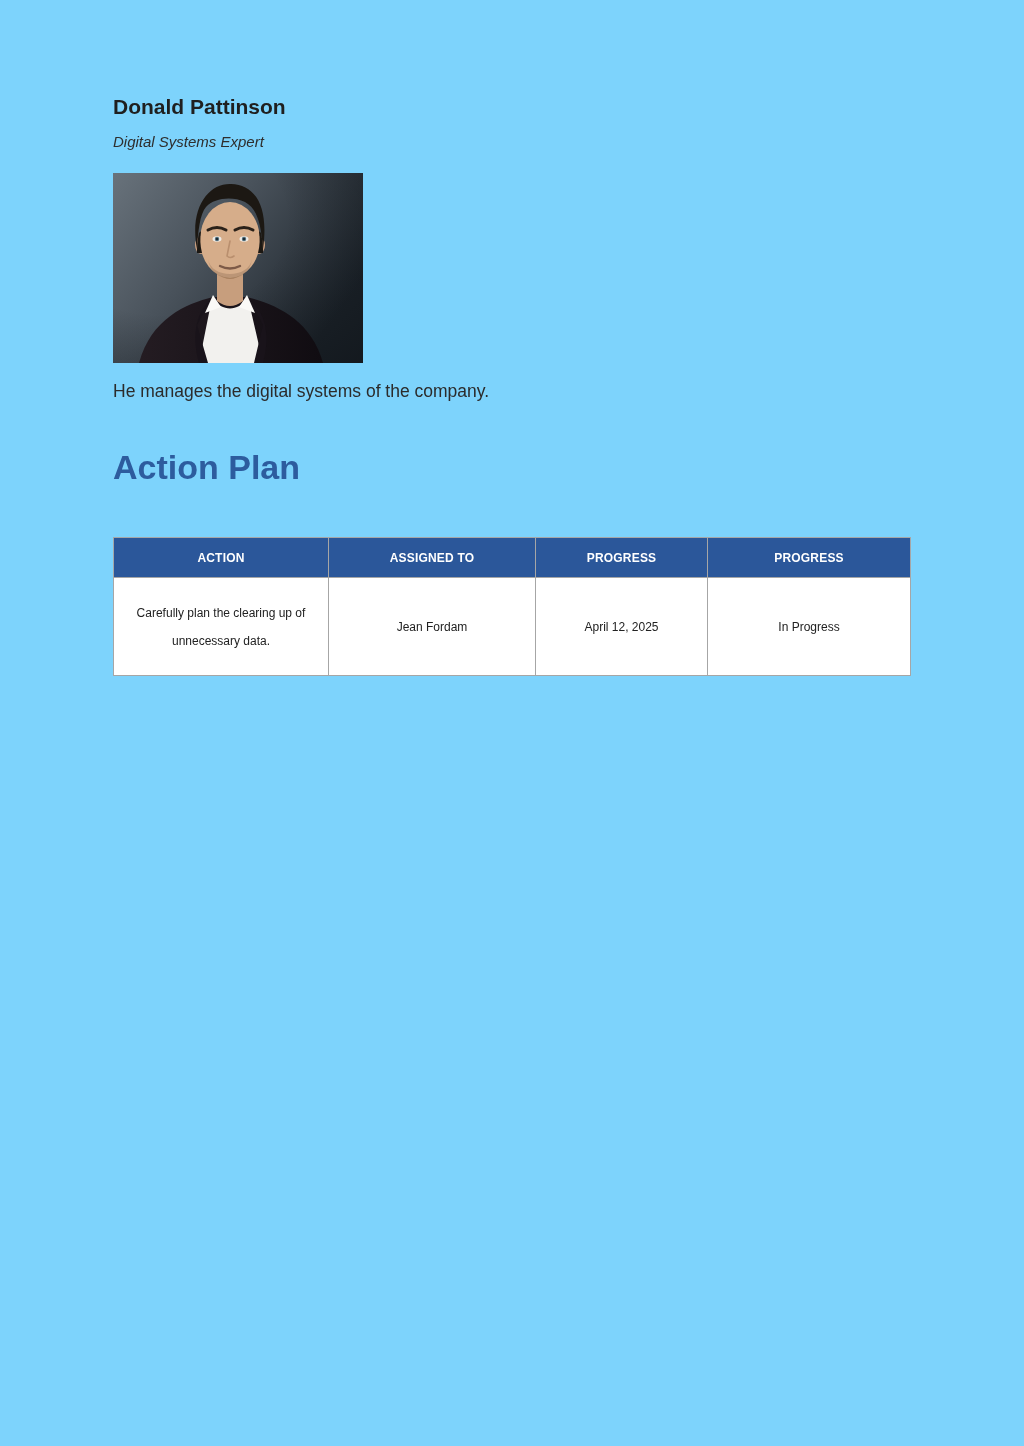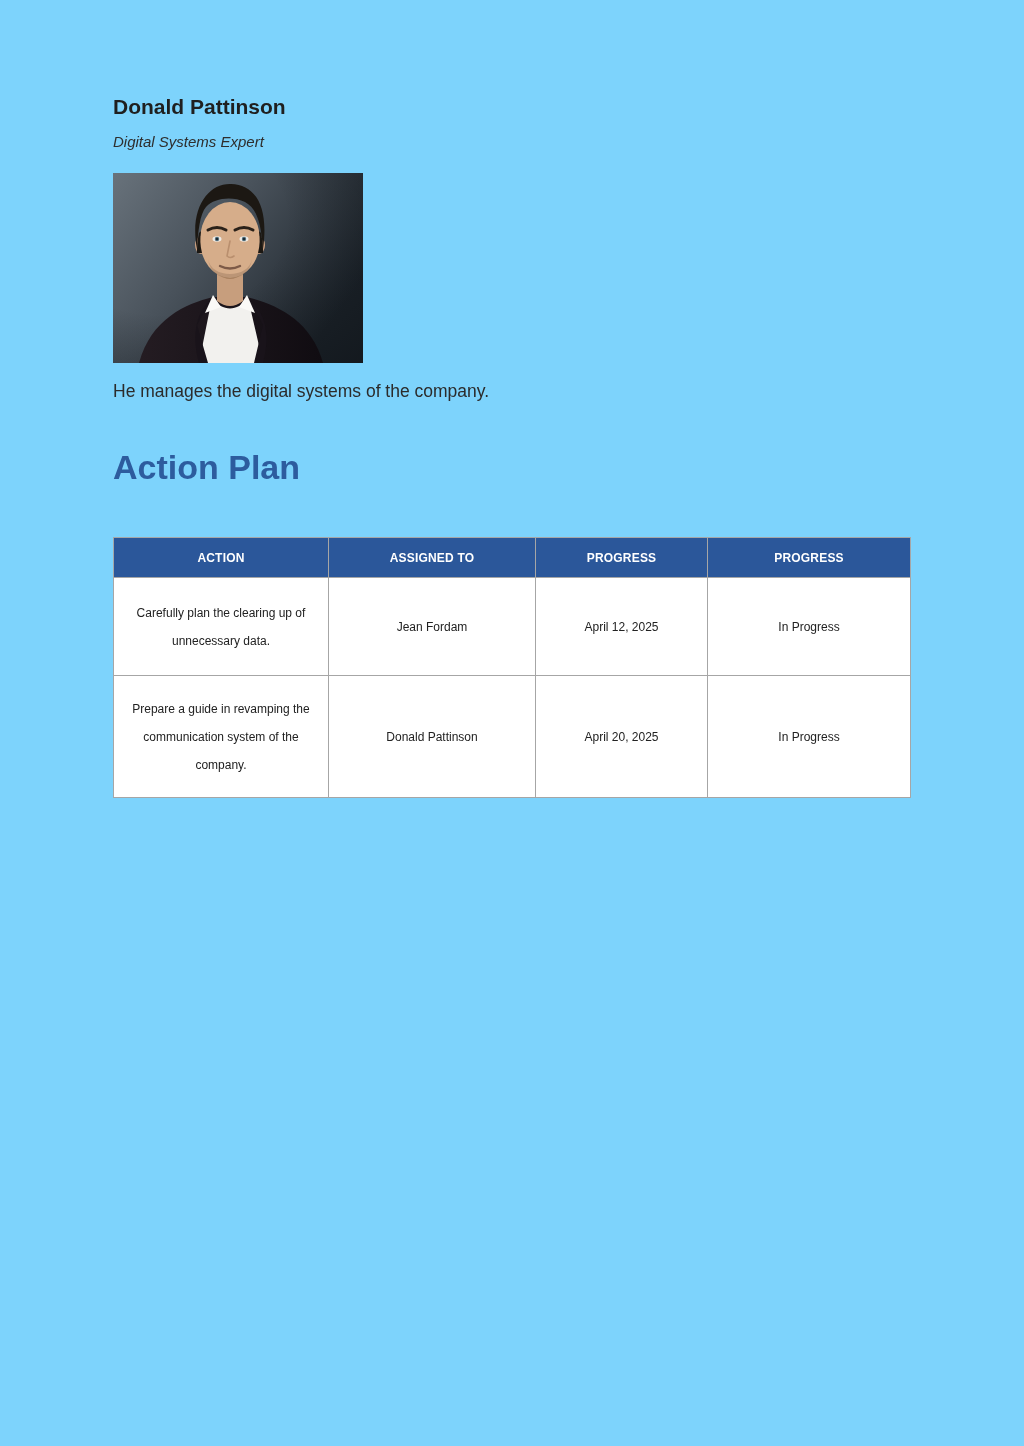--- a/index.html
+++ b/index.html
@@ -173,23 +173,17 @@
           <th>PROGRESS</th>
         </tr>
       </thead>
       <tbody>
         <tr class="row-1">
           <td>Carefully plan the clearing up of unnecessary data.</td>
           <td>Jean Fordam</td>
           <td>April 12, 2025</td>
           <td>In Progress</td>
         </tr>
-        <tr class="row-2">
-          <td>Prepare a guide in revamping the communication system of the company.</td>
-          <td>Donald Pattinson</td>
-          <td>April 20, 2025</td>
-          <td>In Progress</td>
-        </tr>
       </tbody>
     </table>
 
   </div>
 </div>
 
 </body></html>

